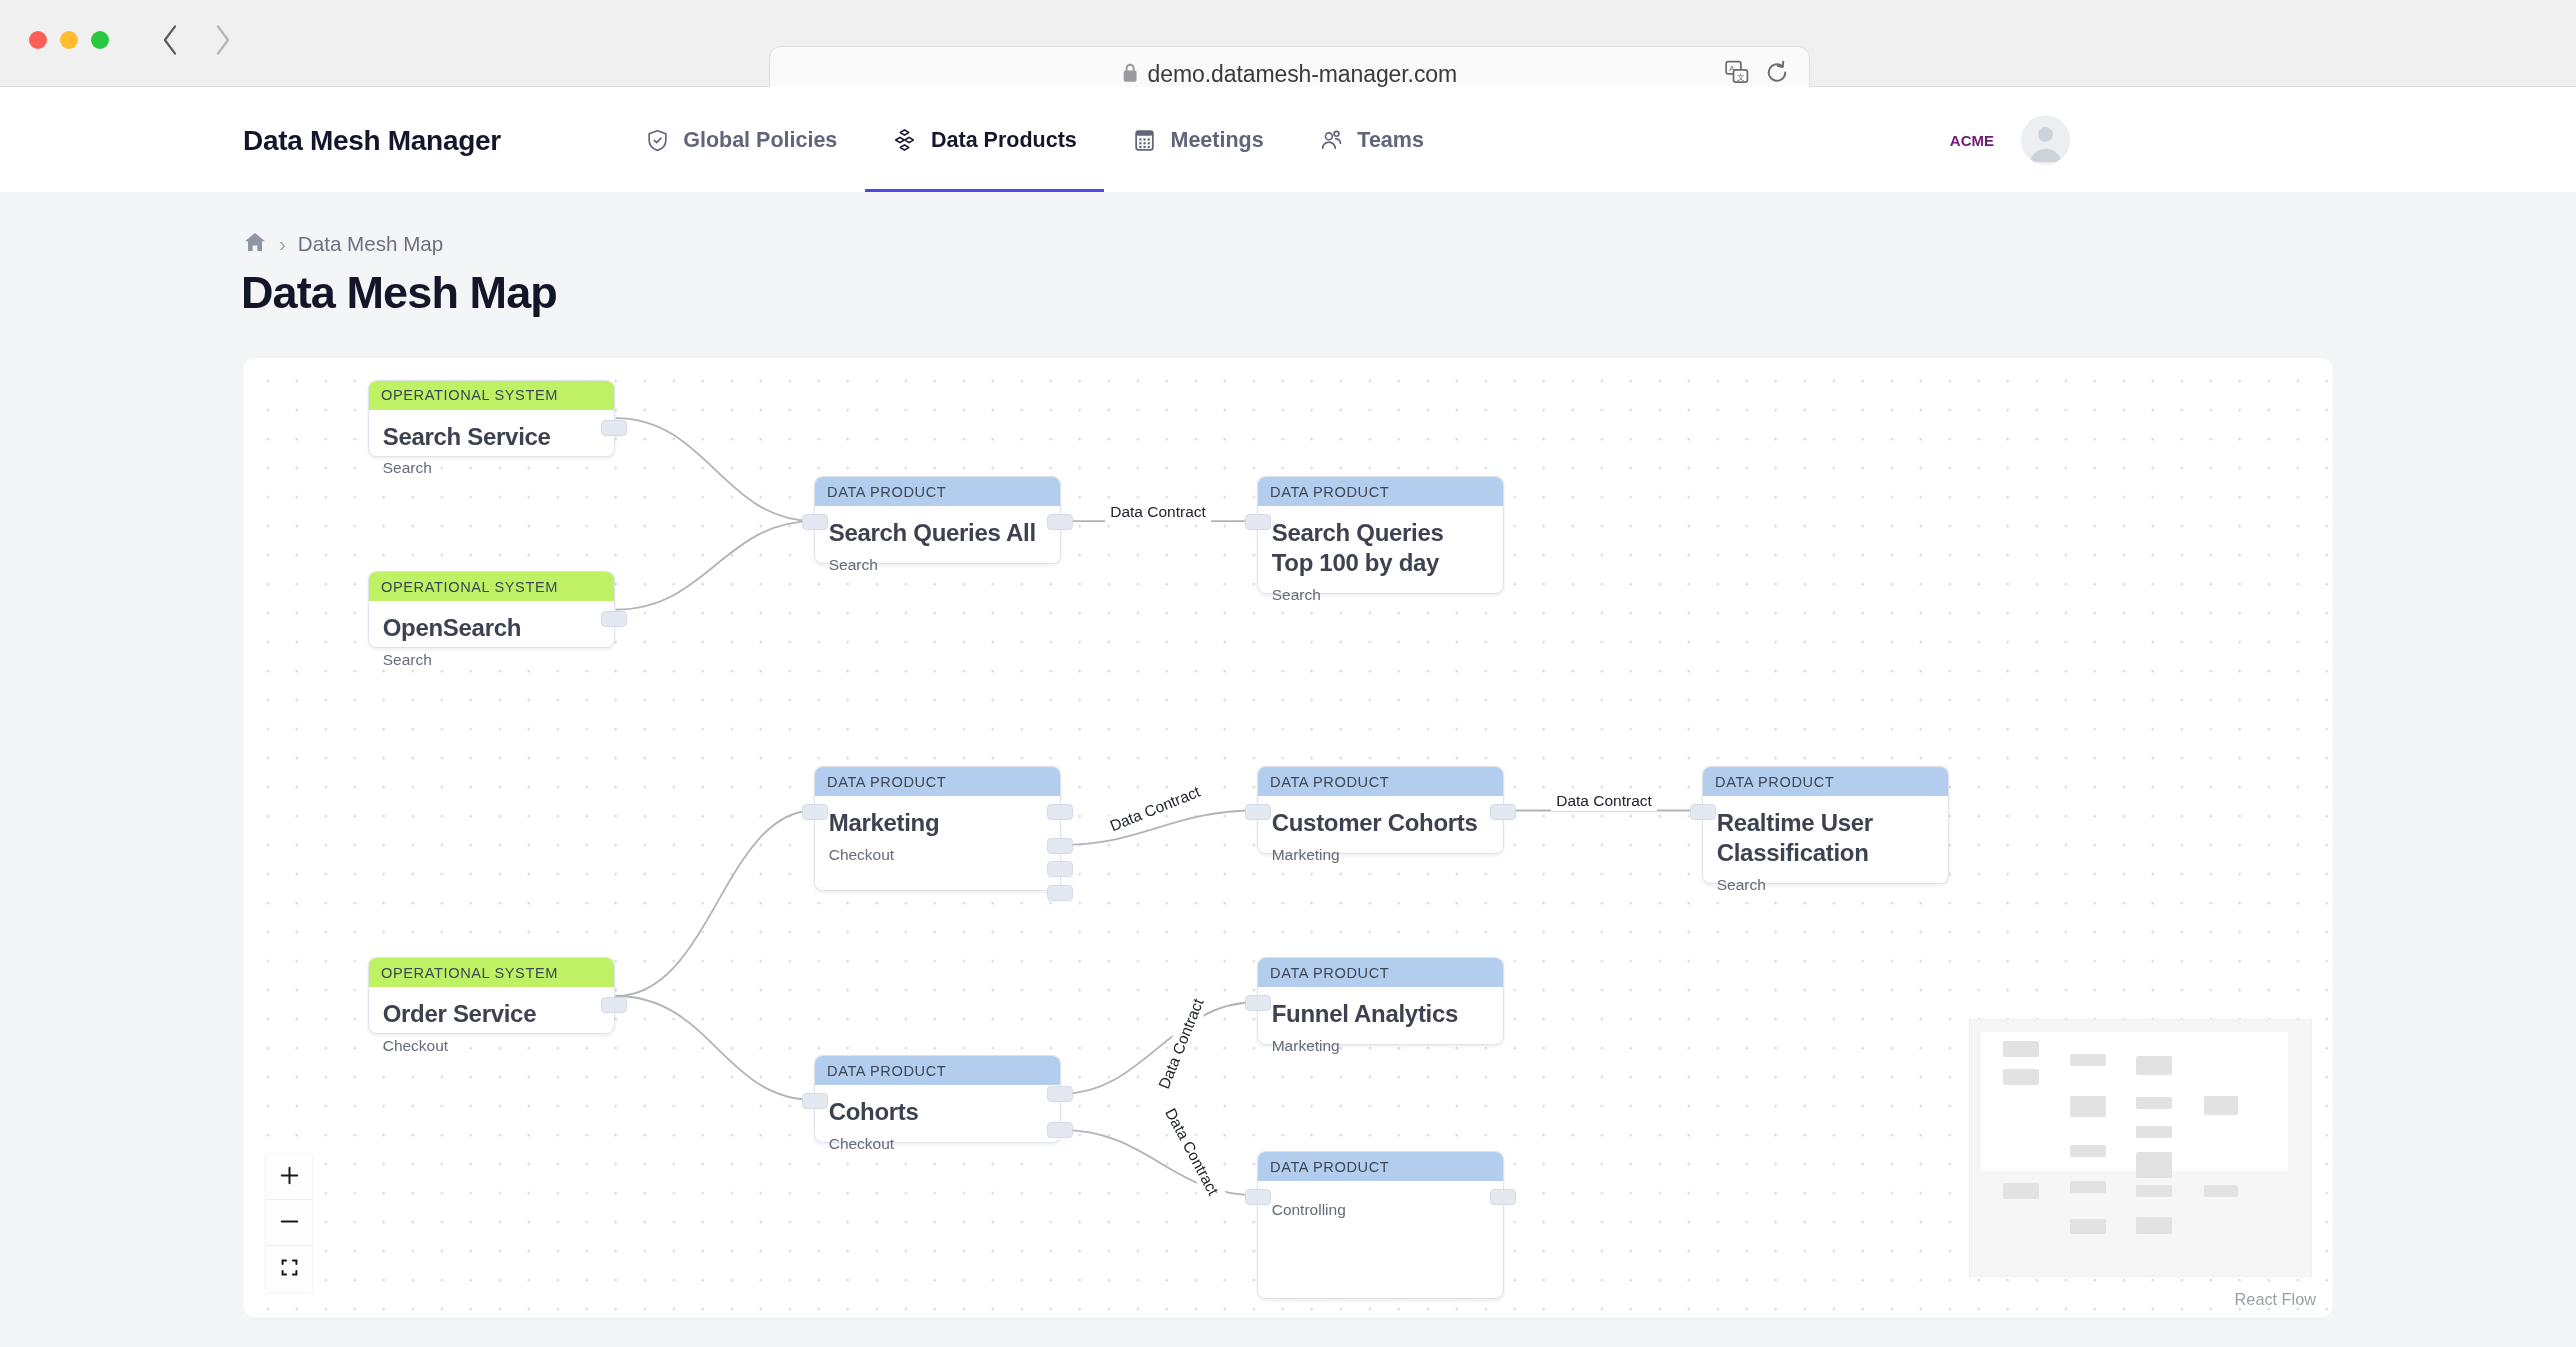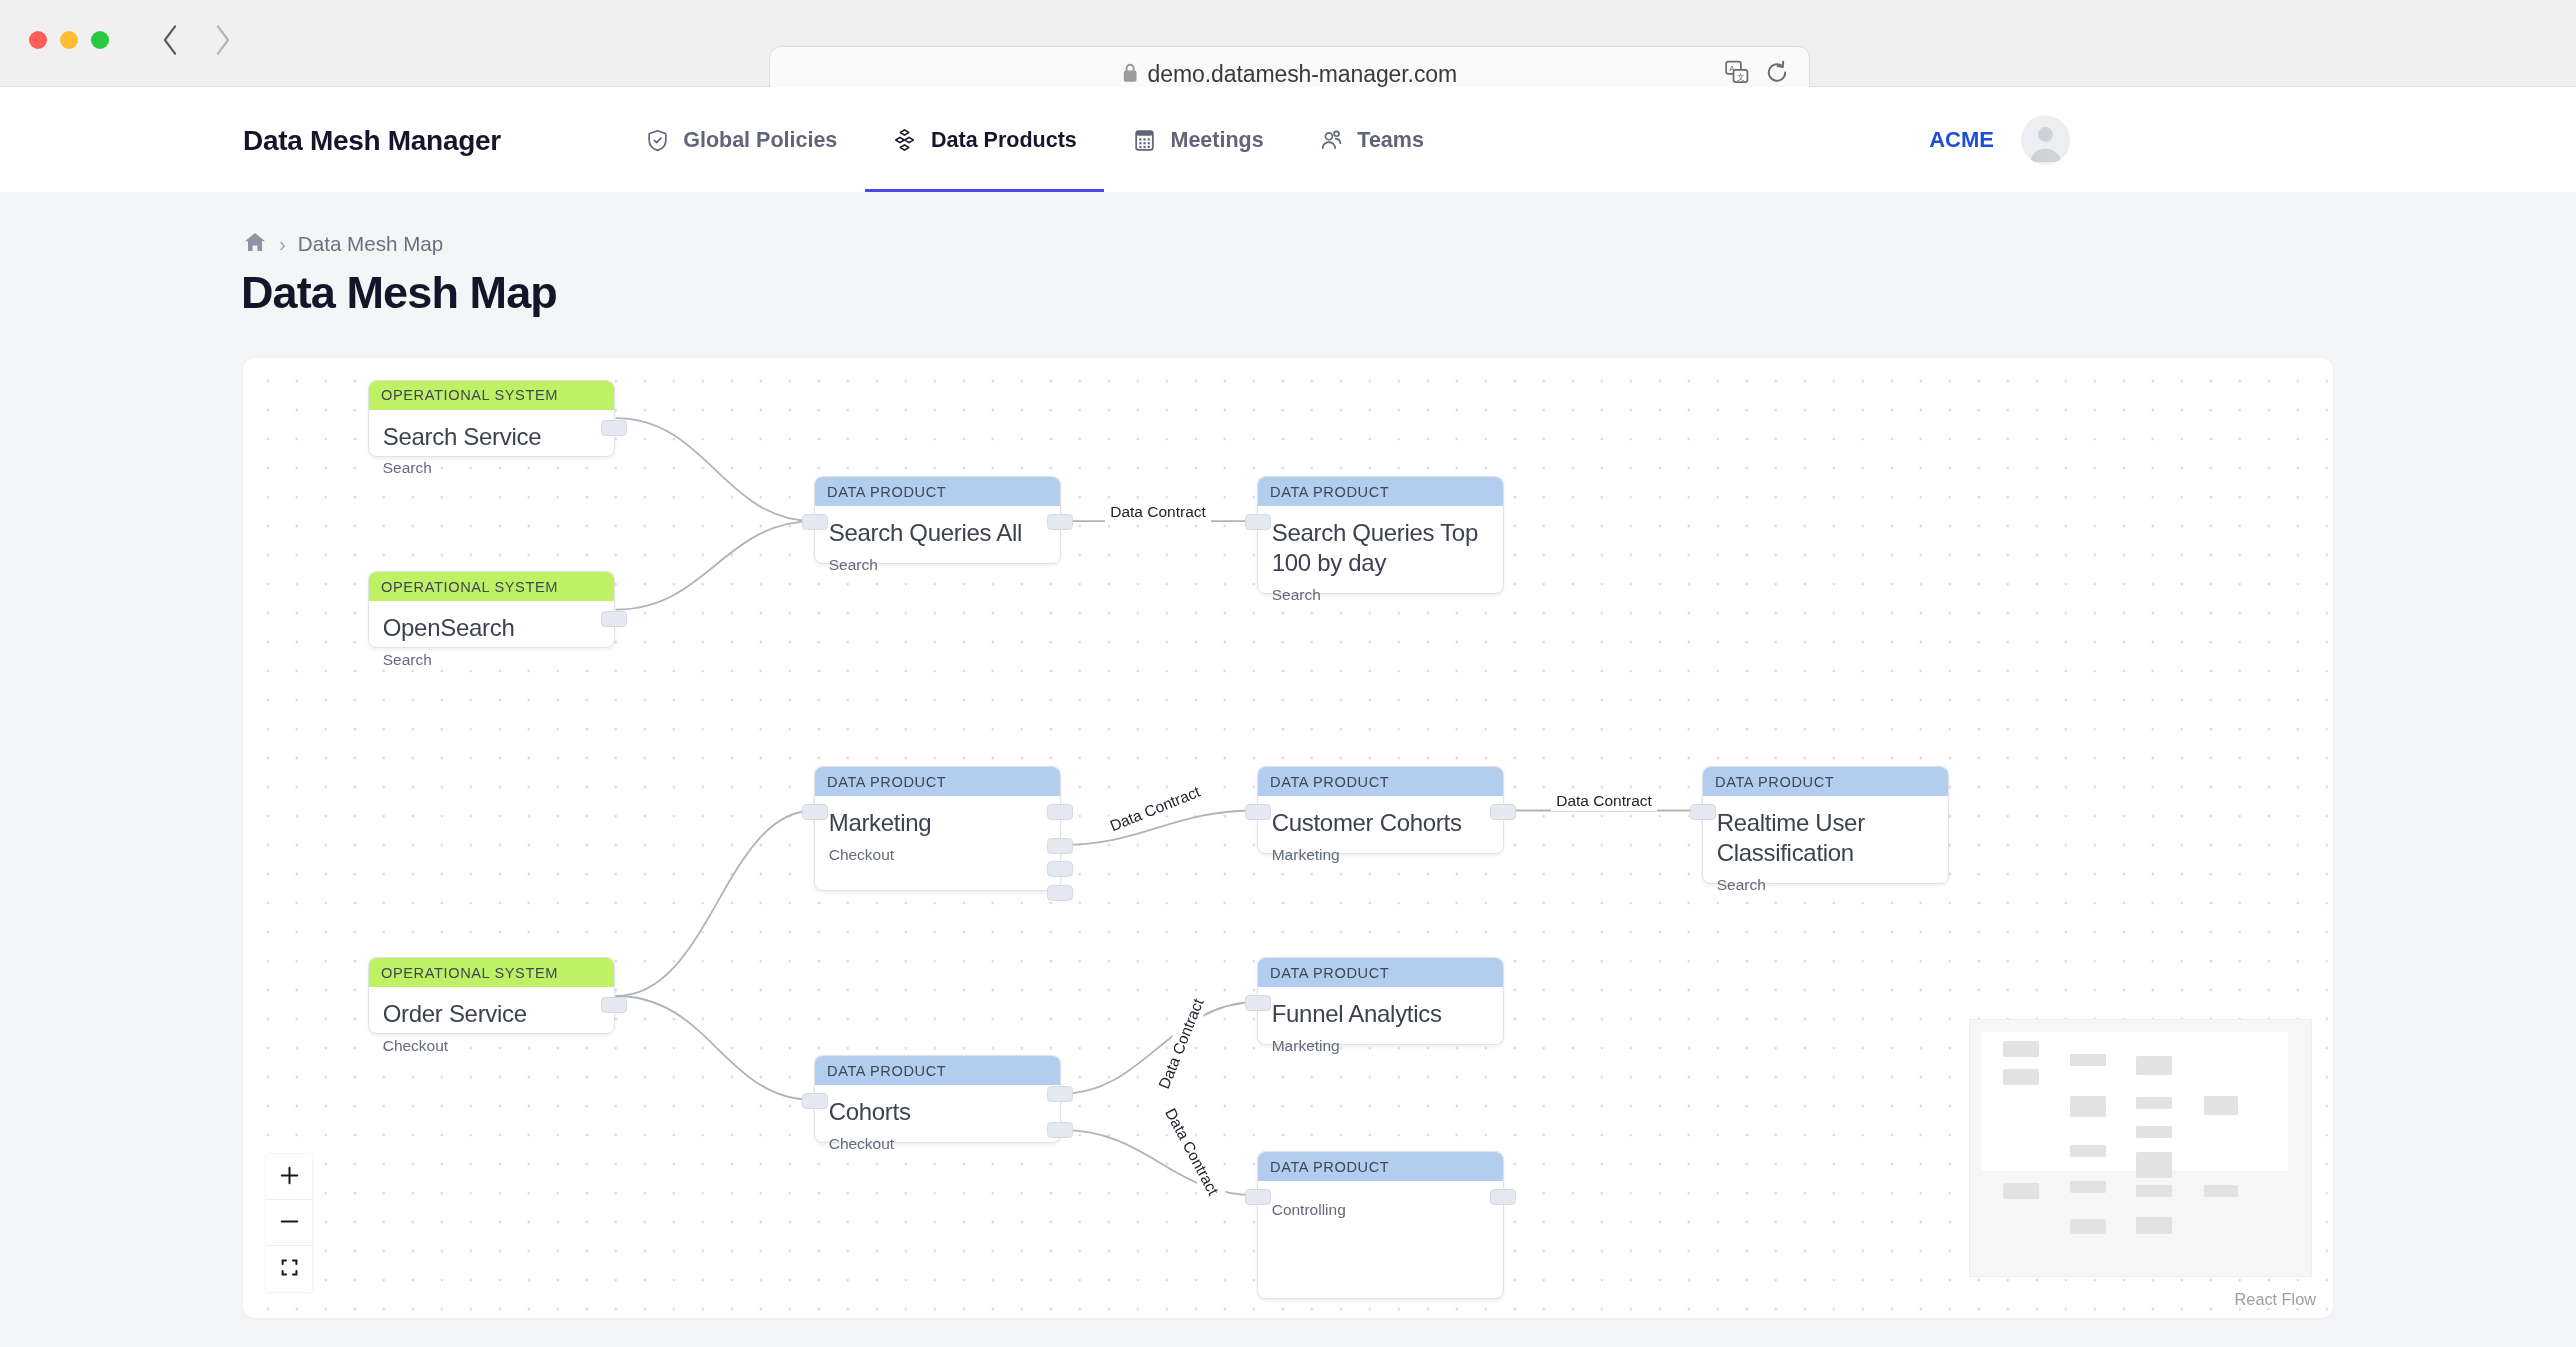--- a/index.html
+++ b/index.html
@@ -78,21 +78,21 @@
   }
   .nav-item.active { color: #14162b; }
   .nav-item.active::after {
     content: ""; position: absolute; left: 0; right: 0; bottom: 0;
     height: 4.3px; background: #4f46e5;
   }
   .nav-ico { width: 25px; height: 25px; display: block; flex: 0 0 25px; }
 
   .org-name {
     position: absolute; right: 158px; top: 50%; transform: translateY(-50%);
-    font-size: 22px; font-weight: 600; color: #1d4ed8; cursor: pointer; margin-left: 32px;
+    font-size: 15px; font-weight: 600; color: #701a75; cursor: pointer; margin-left: 32px;
   }
   .avatar {
     position: absolute; right: 82px; top: 50%; transform: translateY(-50%);
     width: 49px; height: 49px; border-radius: 50%;
     background: #eceef1; overflow: hidden; cursor: pointer;
   }
 
   
   .page {
     position: absolute; left: 0; top: 192px;
@@ -161,21 +161,21 @@
     height: 29px; border-radius: 7.7px 7.7px 0 0;
     display: flex; align-items: center;
     padding: 0 12px;
     font-size: 14.6px; letter-spacing: 0.6px;
     color: #3f4654;
   }
   .node.dataproduct > .node-head { background: #b3cdef; }
   .node.opsystem  > .node-head { background: #bef264; }
   .node-body { padding: 12px 13.7px 0 13.7px; }
   .node-title {
-    font-size: 24px; font-weight: 400; color: #3c424f;
+    font-size: 24px; font-weight: 700; color: #3c424f;
     line-height: 1.26; letter-spacing: -0.3px;
   }
   .node-sub {
     margin-top: 7.7px;
     font-size: 15.5px; color: #646b79;
   }
   .handle {
     position: absolute;
     width: 26px; height: 16.3px;
     background: #e4e9f1;

